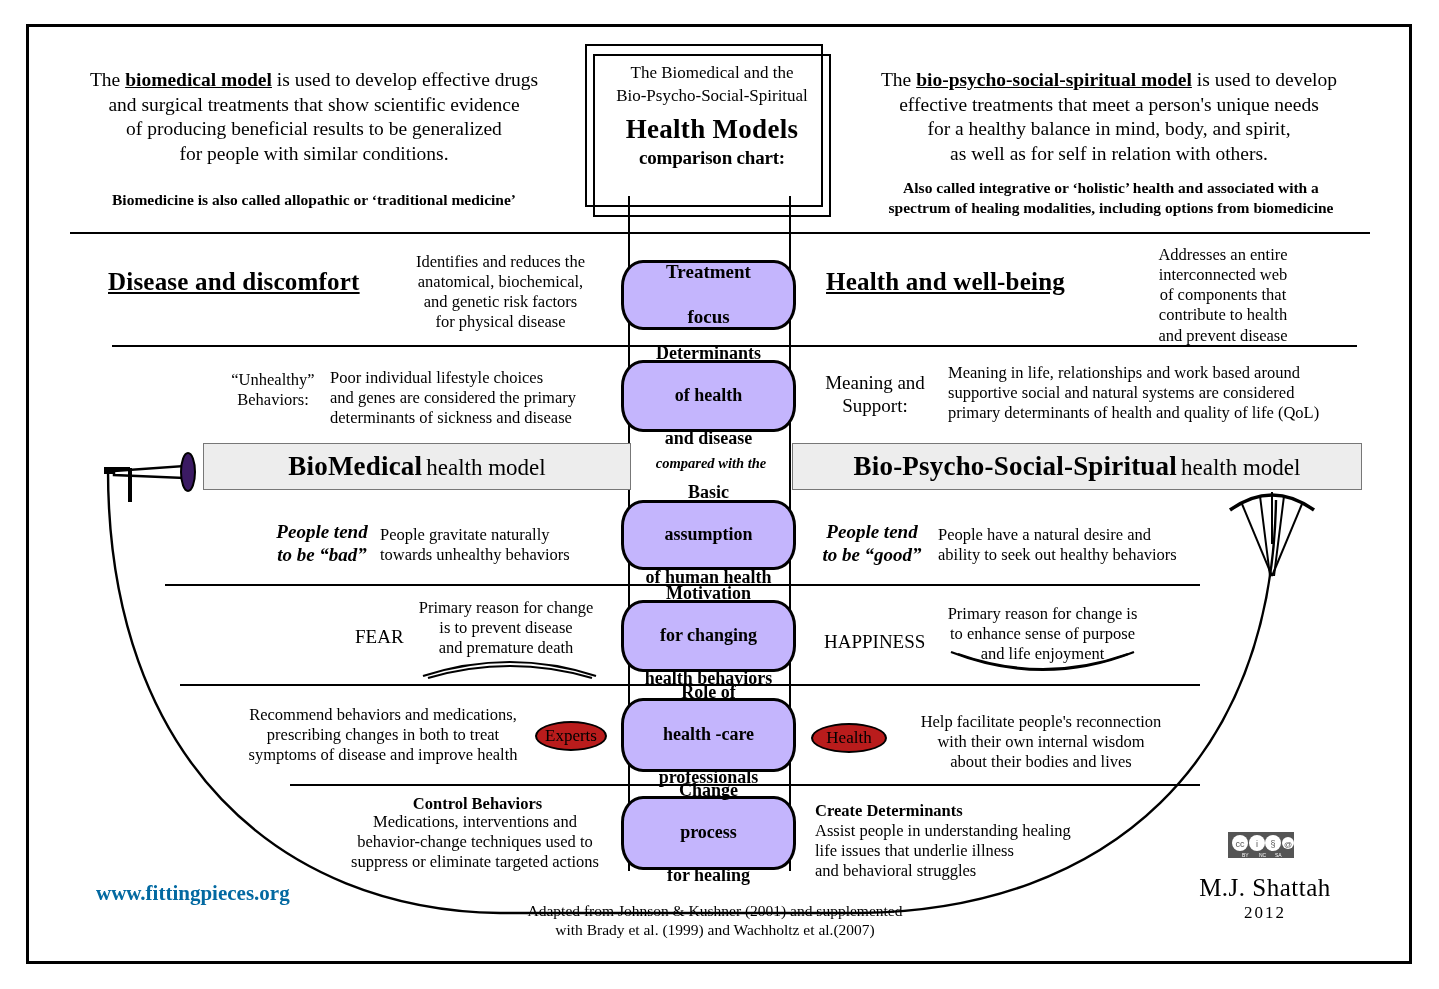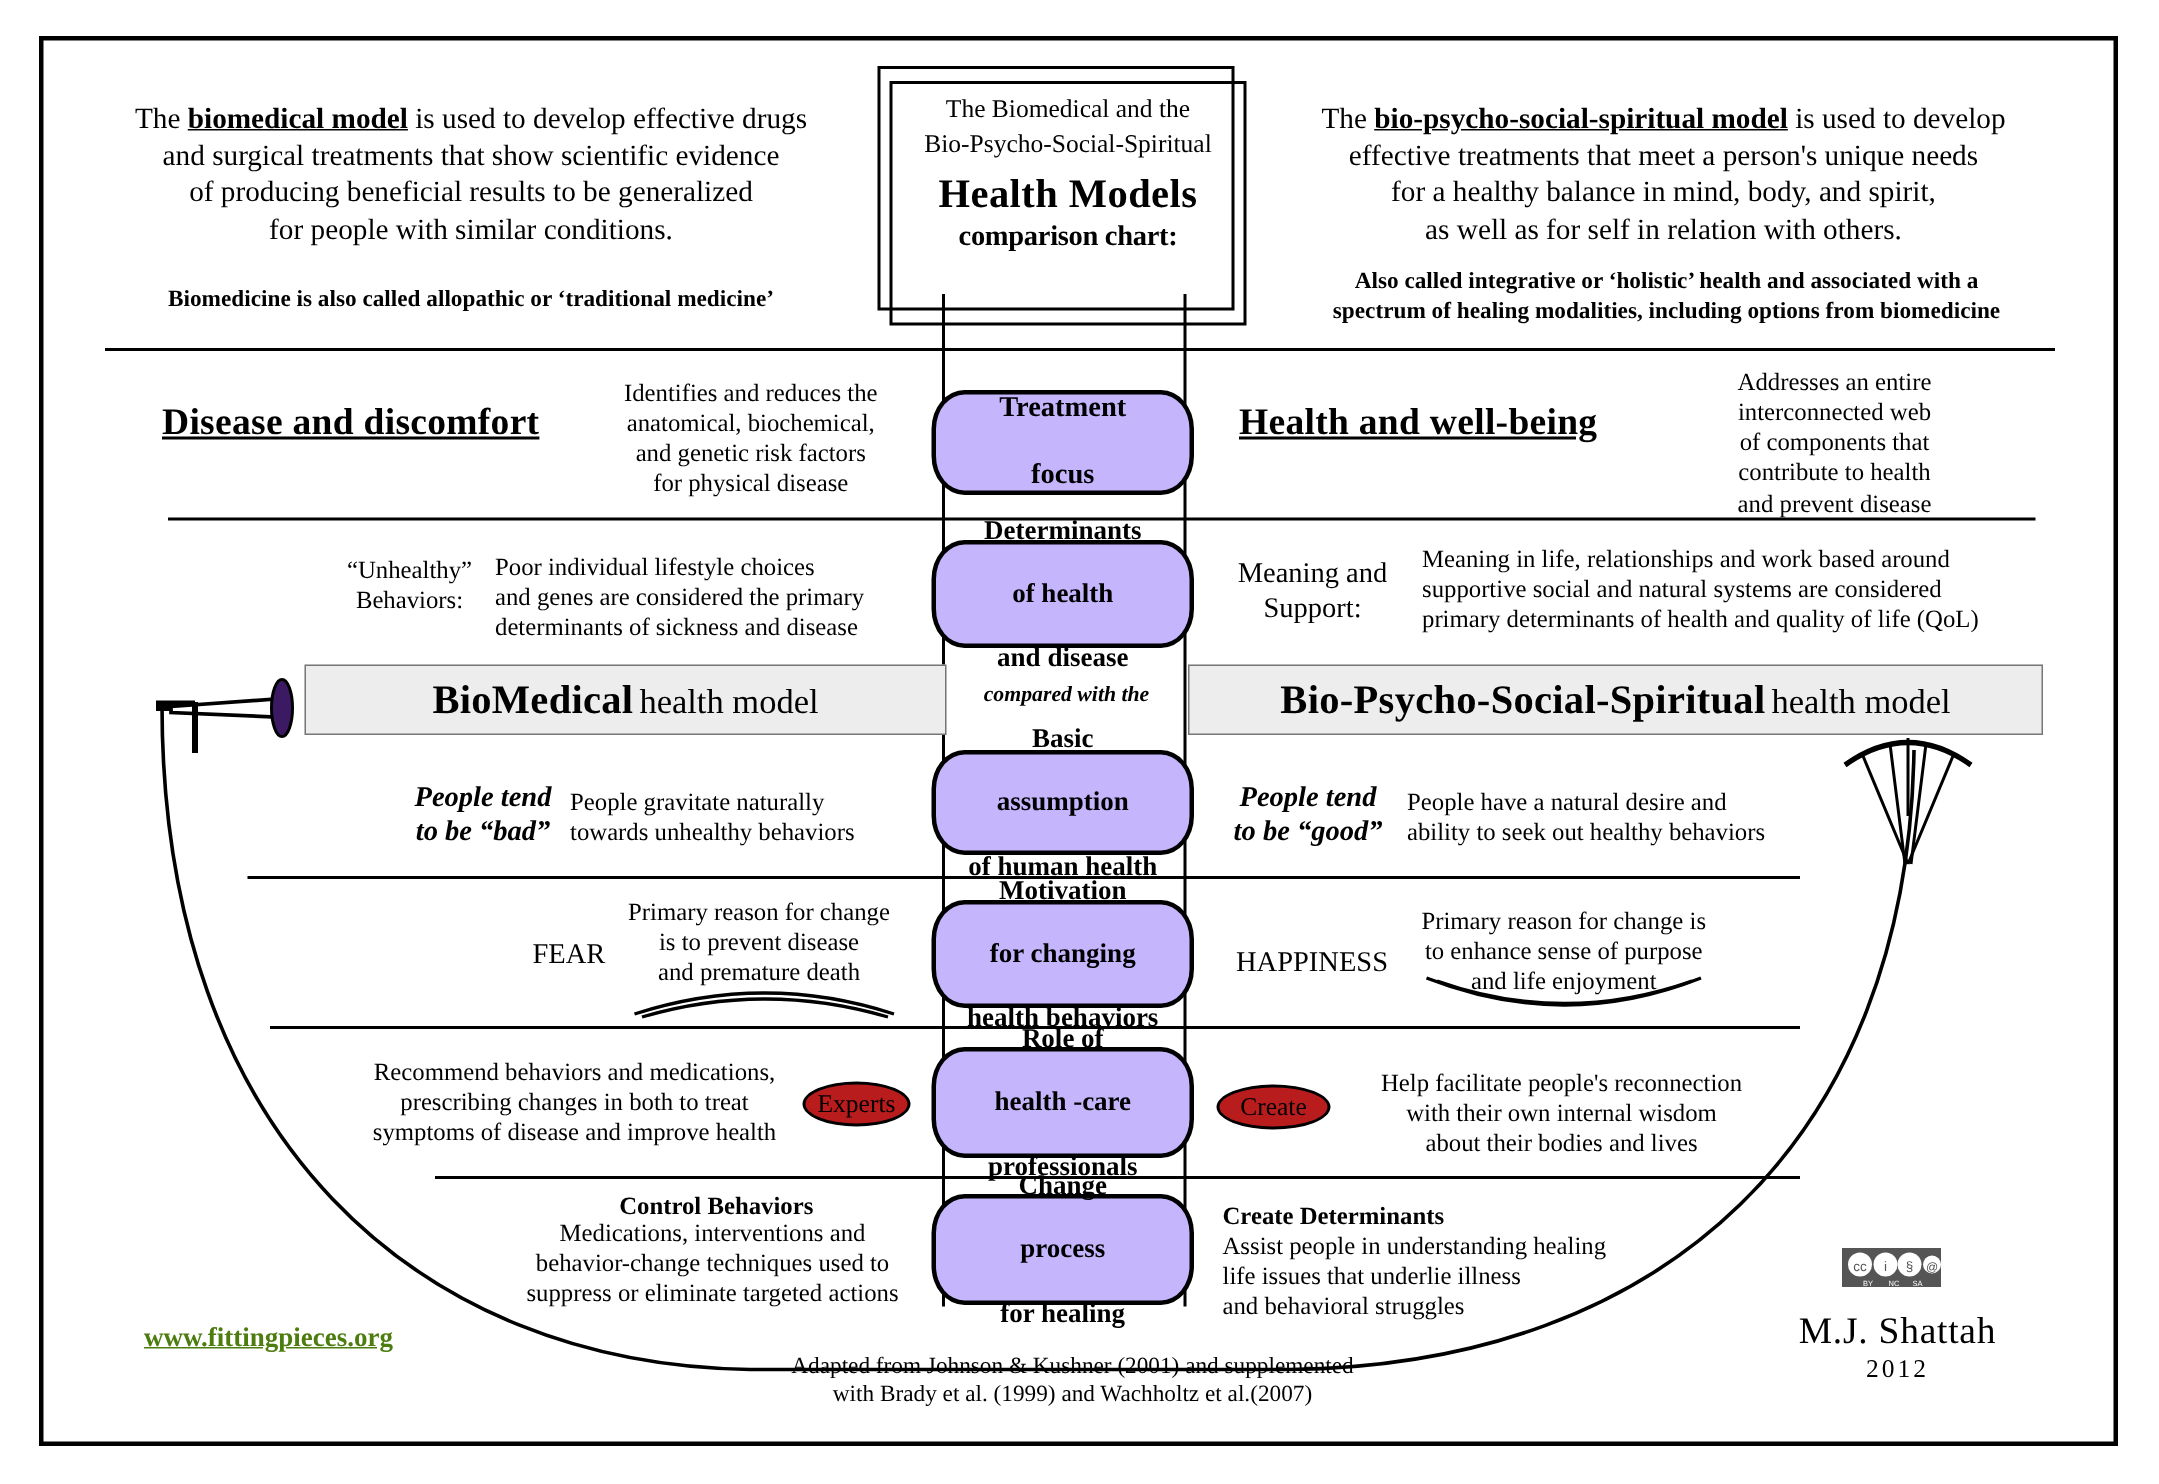--- a/index.html
+++ b/index.html
@@ -54,21 +54,21 @@
   .banner .small{font-size:23px;}
 
   .lbl{font-size:16.5px;line-height:1.22;}
   .lbl-lg{font-size:19px;line-height:1.22;}
   .rowtitle{font-size:25px;font-weight:bold;text-decoration:underline;letter-spacing:.2px;}
 
   .pill{
     border:2px solid #000;border-radius:50%;box-sizing:border-box;
     display:flex;align-items:center;justify-content:center;font-size:17px;background:#b91c1c;
   }
-  .link{color:#4d7c0f;text-decoration:underline;font-size:18px;font-weight:bold;}
+  .link{color:#0369a1;font-size:21px;font-weight:bold;}
   svg{display:block;overflow:visible;}
 </style>
 </head>
 <body>
 
 <div class="frame"></div>
 
 <div class="abs hdr-left">
   The <b class="ul">biomedical model</b> is used to develop effective drugs<br>
   and surgical treatments that show scientific evidence<br>
@@ -254,21 +254,21 @@
 
 <div class="abs cbox" style="left:621px;top:698px;width:175px;height:74px;font-size:18px;">
   <span>
     <span>Role of</span><br>
     <span>health -care</span><br>
     <span>professionals</span>
   </span>
 </div>
 
 <div class="abs pill" style="left:811px;top:723px;width:76px;height:30px;">
-  <span>Create</span>
+  <span>Health</span>
 </div>
 <div class="abs lbl ctr" style="left:906px;top:712px;width:270px;">
   <div>Help facilitate people's reconnection</div>
   <div>with their own internal wisdom</div>
   <div>about their bodies and lives</div>
 </div>
 
 <div class="abs lbl ctr bold" style="left:345px;top:794px;width:265px;">Control Behaviors</div>
 <div class="abs lbl ctr" style="left:340px;top:812px;width:270px;">
   <div>Medications, interventions and</div>

